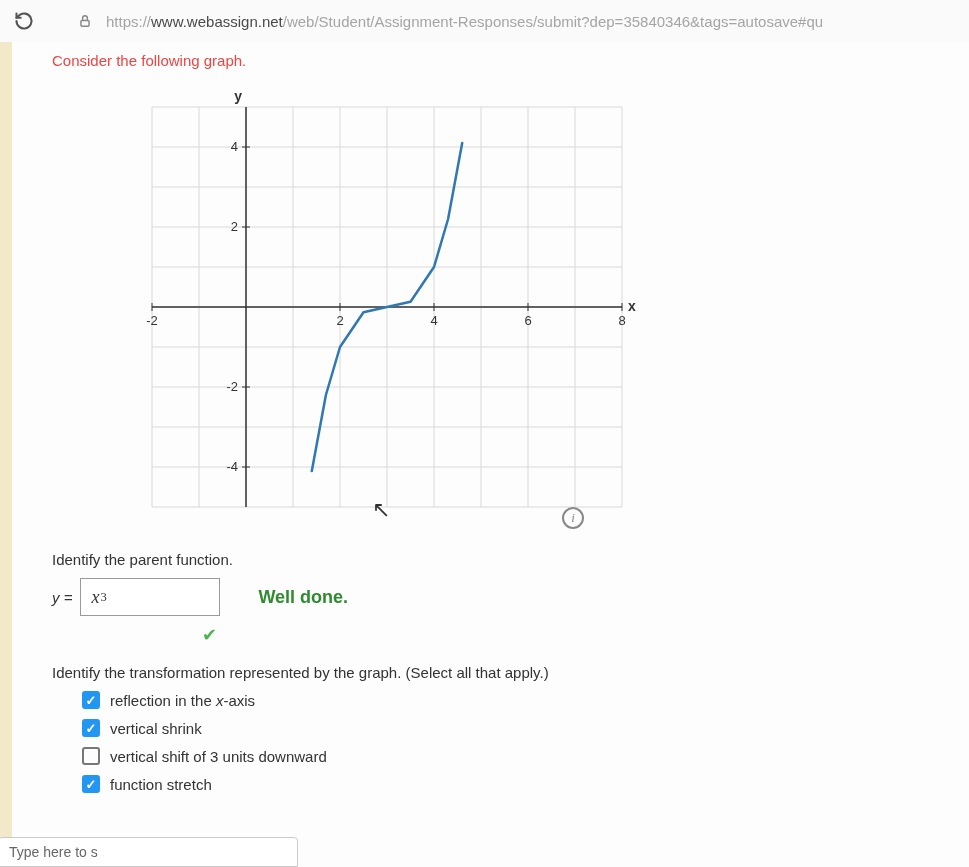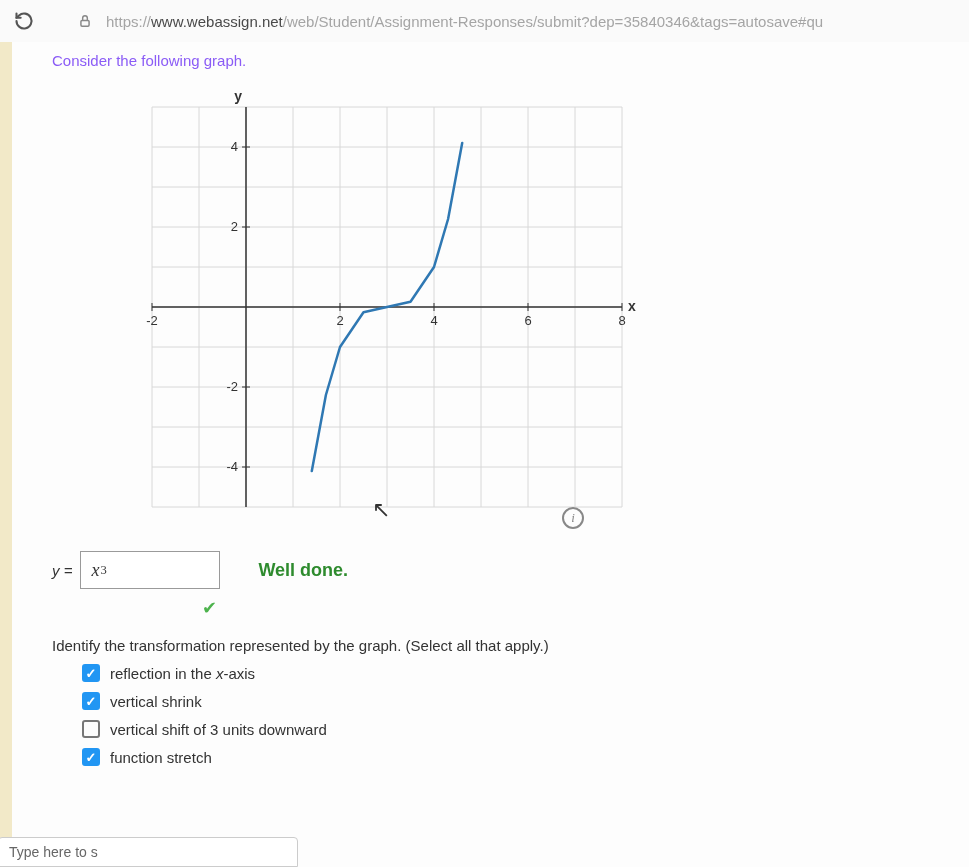--- a/index.html
+++ b/index.html
@@ -36,21 +36,21 @@
     .url .highlight { color: #4a4a4a; }
     .content {
       background: #fdfdfd;
       padding: 10px 26px 20px 40px;
       position: relative;
       border-left: 12px solid #f2e9c8;
       min-height: 825px;
     }
     .instruction {
       font-size: 15px;
-      color: #8b5cf6;
+      color: #ef4444;
       margin-bottom: 18px;
     }
     .chart-area {
       padding-left: 90px;
       margin-bottom: 20px;
     }
     .prompt {
       font-size: 15px;
       margin: 14px 0 10px 0;
       color: #333;
@@ -228,20 +228,21 @@
         <line x1="100" y1="140" x2="108" y2="140" stroke="#333"></line>
         <text x="96" y="144" font-size="13" text-anchor="end" fill="#333">2</text>
         <line x1="100" y1="60" x2="108" y2="60" stroke="#333"></line>
         <text x="96" y="64" font-size="13" text-anchor="end" fill="#333">4</text>
         <path d="M169.79999999999998 383.99999999999994 L183.9 308 L198 260 L221.5 225.20000000000002 L245 220 L268.5 214.79999999999998 L292 180 L306.1 132 L320.2 56.000000000000014 " stroke="#2f78b3" stroke-width="2.5" fill="none" stroke-linecap="round" stroke-linejoin="round"></path>
       </svg>
     <span class="info-circle" style="left:510px; top:420px;">i</span>
     <span class="cursor-arrow" style="left:320px; top:410px;">↖</span>
   </div>
 
+  <div class="prompt">Identify the parent function.</div>
 
   <div class="answer-row">
     <span class="eq-label">y =</span>
     <span class="answer-box">
       <span>x</span>
         <span class="sup">3</span>
     </span>
     <div class="feedback-wrap">
       <span class="feedback">Well done.</span>
     </div>

